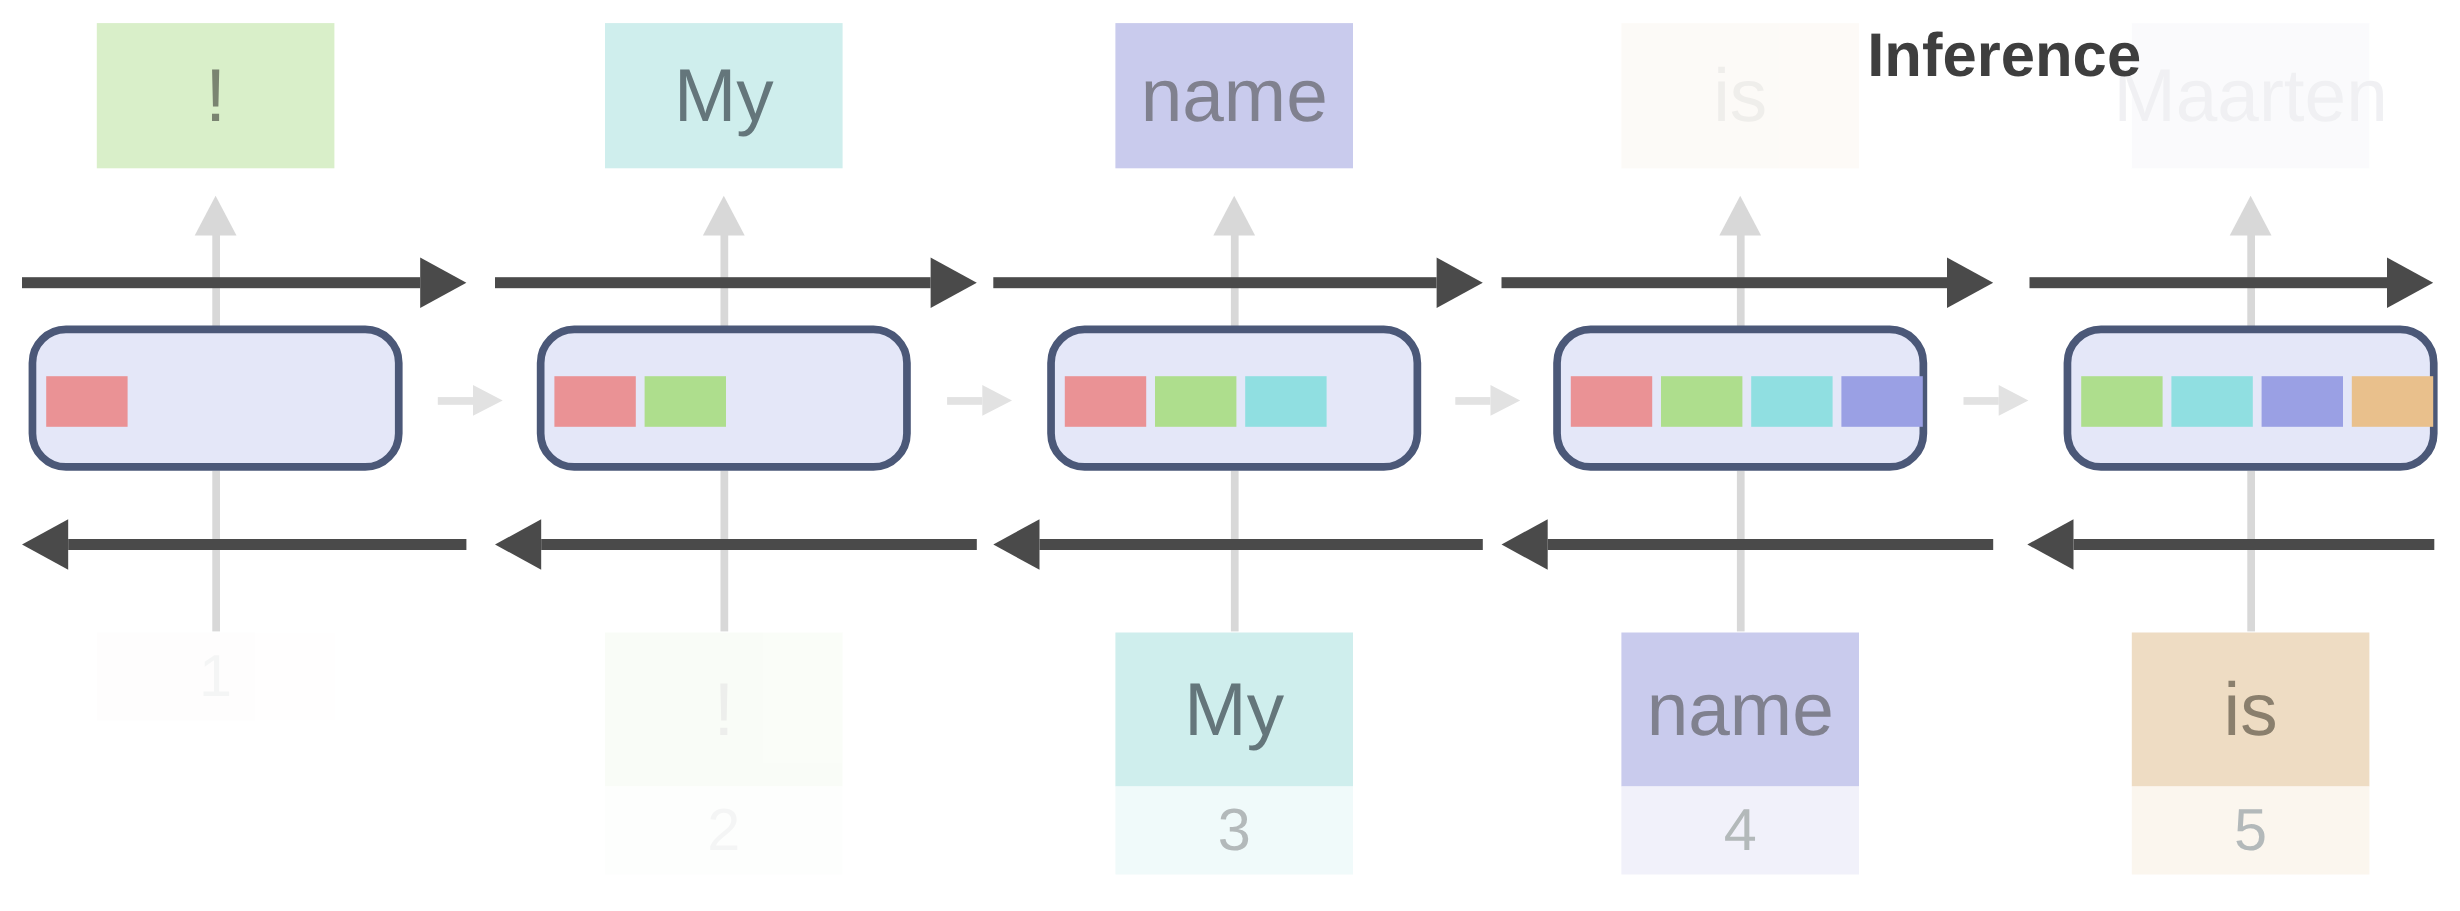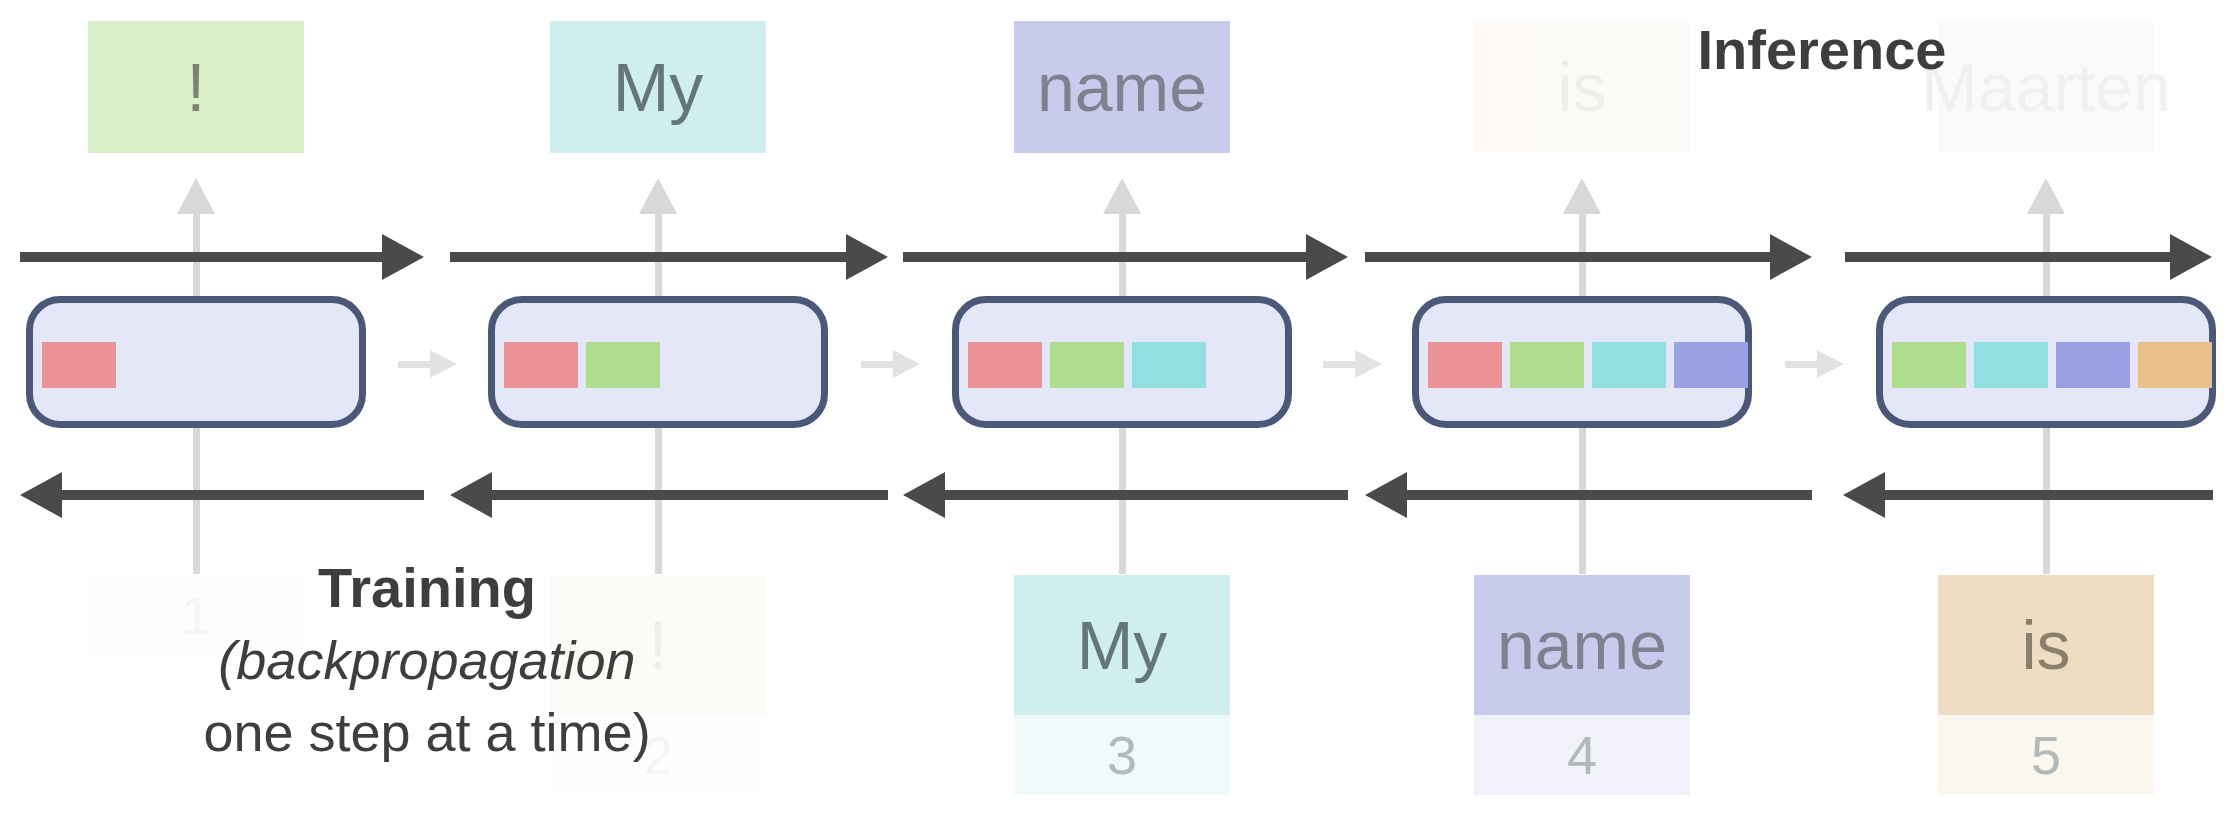--- a/index.html
+++ b/index.html
@@ -174,19 +174,14 @@
       <div class="s-body" style="left: 1323px; top: 360.5px; width: 32px;"></div>
       <div class="s-head" style="left: 1355px; top: 350px;"></div>
       <div class="s-body" style="left: 1785px; top: 360.5px; width: 32px;"></div>
       <div class="s-head" style="left: 1817px; top: 350px;"></div>
     </div>
 
   <div class="annotation" style="left:1822px;top:14px;">
     <div class="ann-title">Inference</div>
   </div>
 
-  <div class="annotation" style="left:427px;top:552px;">
-    <div class="ann-title">Training</div>
-    <div class="ann-line"><i>(backpropagation</i></div>
-    <div class="ann-line">one step at a time)</div>
-  </div>
 
 </div>
 
 </body></html>

